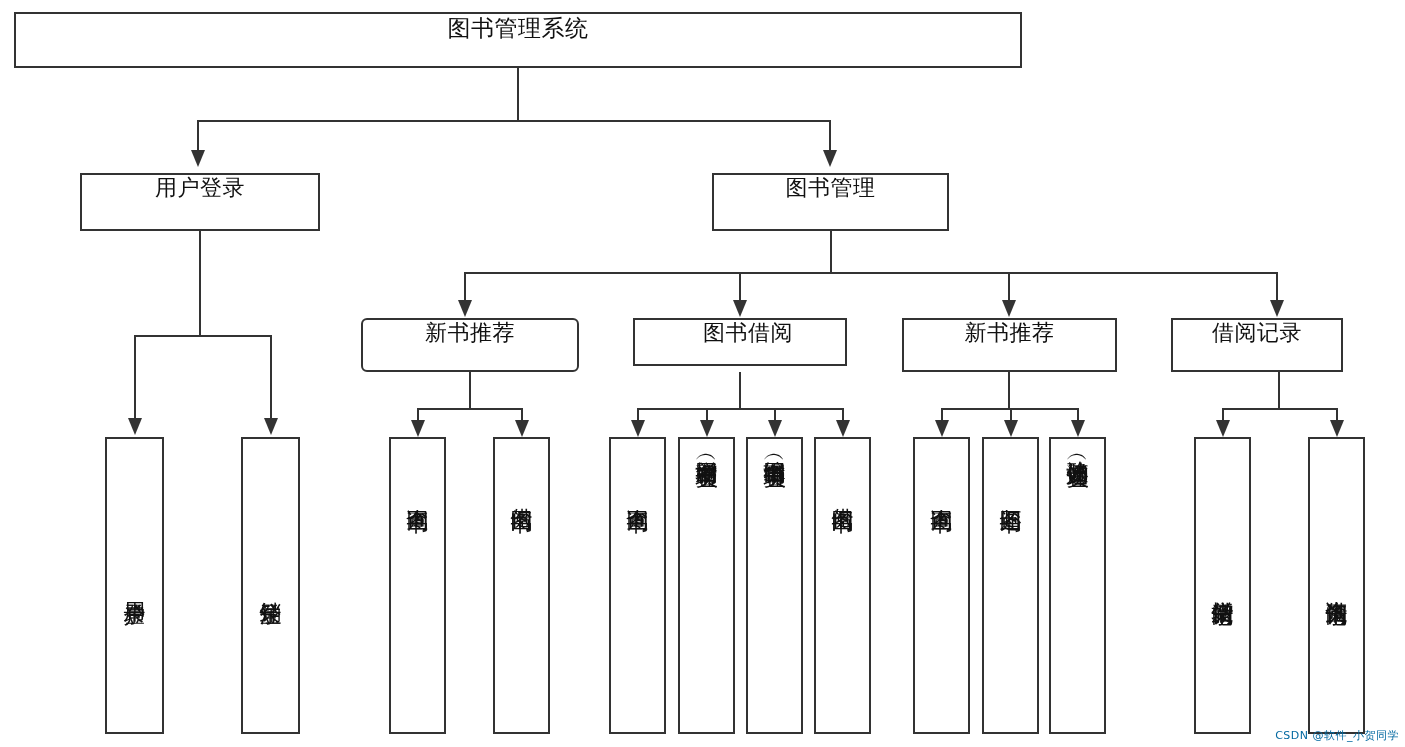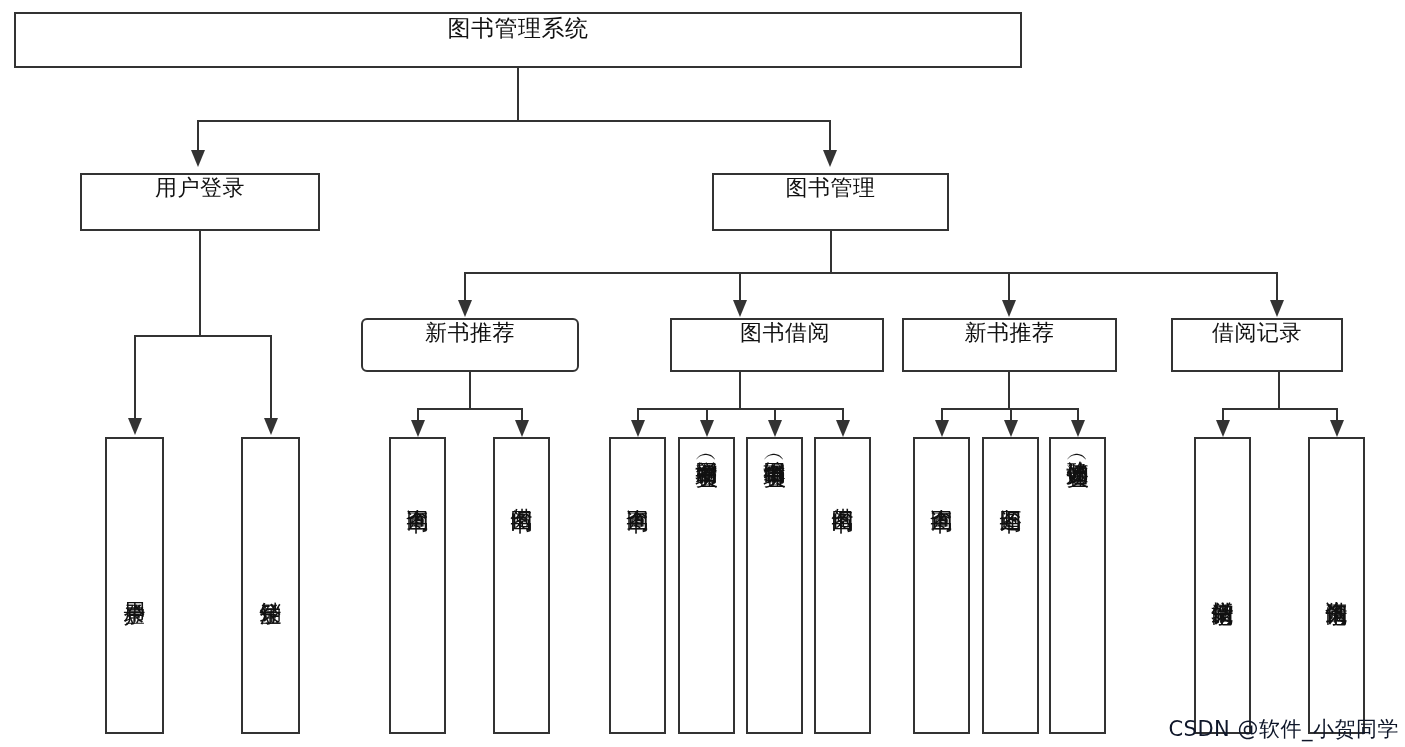--- a/index.html
+++ b/index.html
@@ -75,22 +75,22 @@
     width: 0;
     height: 0;
     border-left: 7px solid transparent;
     border-right: 7px solid transparent;
     border-top: 17px solid #333333;
   }
   .watermark {
     position: absolute;
     right: 6px;
     bottom: 4px;
-    font-size: 21px;
-    color: #0f172a;
+    font-size: 11px;
+    color: #0369a1;
     letter-spacing: 0.5px;
     white-space: nowrap;
     font-family: "DejaVu Sans", "Liberation Sans", sans-serif;
   }
 </style>
 </head>
 <body>
 
 <div id="canvas">
 
@@ -136,21 +136,21 @@
   <div class="vline" style="left:739px; top:272px; width:2px; height:31px;"></div>
   <div class="arrow" style="left:733px; top:300px;"></div>
   <div class="vline" style="left:1008px; top:272px; width:2px; height:31px;"></div>
   <div class="arrow" style="left:1002px; top:300px;"></div>
   <div class="vline" style="left:1276px; top:272px; width:2px; height:31px;"></div>
   <div class="arrow" style="left:1270px; top:300px;"></div>
 
   <div class="node h" style="left:361px; top:318px; width:218px; height:54px;border-radius:6px;">
     <span class="node-label">新书推荐</span>
   </div>
-  <div class="node h" style="left:670px; top:318px; width:214px; height:54px;padding-left:16px;">
+  <div class="node h" style="left:633px; top:318px; width:214px; height:48px;padding-left:16px;">
     <span class="node-label">图书借阅</span>
   </div>
   <div class="node h" style="left:902px; top:318px; width:215px; height:54px;">
     <span class="node-label">新书推荐</span>
   </div>
   <div class="node h" style="left:1171px; top:318px; width:172px; height:54px;">
     <span class="node-label">借阅记录</span>
   </div>
 
   <div class="vline" style="left:469px; top:372px; width:2px; height:36px;"></div>

